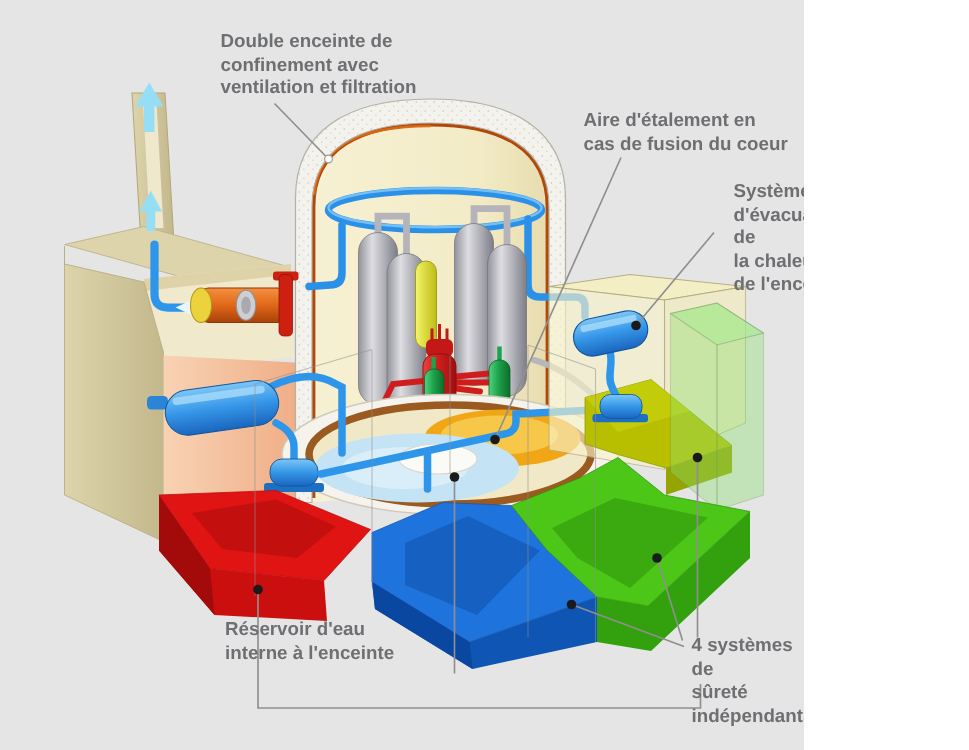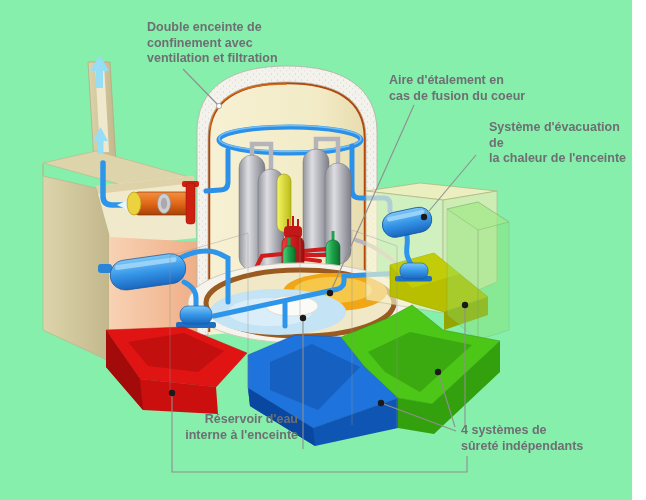--- a/index.html
+++ b/index.html
@@ -1,16 +1,16 @@
 <!DOCTYPE html>
 <html><head>
 <meta charset="utf-8">
 <style>
   html,body{margin:0;padding:0;background:#fff;}
-  #stage{position:relative;width:632px;height:500px;background:#86efac;overflow:hidden;
+  #stage{position:relative;width:536px;height:500px;background:#e5e5e5;overflow:hidden;
          font-family:"Liberation Sans","DejaVu Sans",sans-serif;}
   #stage svg{position:absolute;left:0;top:0;}
   .lbl{position:absolute;font-size:12.5px;font-weight:700;line-height:15.5px;
        color:#6e6f72;white-space:pre-line;letter-spacing:0;}
 </style>
 </head>
 <body>
 
 <div id="stage">
 <svg width="646" height="500" viewBox="0 0 646 500">
@@ -251,17 +251,17 @@
   </g>
 </svg>
 
 <div class="lbl" style="left:147px;top:20px;">Double enceinte de
 confinement avec
 ventilation et filtration</div>
 <div class="lbl" style="left:489px;top:120px;">Système d'évacuation de
 la chaleur de l'enceinte</div>
 <div class="lbl" style="left:389px;top:73px;">Aire d'étalement en
 cas de fusion du coeur</div>
-<div class="lbl" style="left:150px;top:412px;width:148px;text-align:right;">Réservoir d'eau
+<div class="lbl" style="left:150px;top:412px;width:148px;text-align:left;">Réservoir d'eau
 interne à l'enceinte</div>
 <div class="lbl" style="left:461px;top:423px;">4 systèmes de
 sûreté indépendants</div>
 </div>
 
 </body></html>

